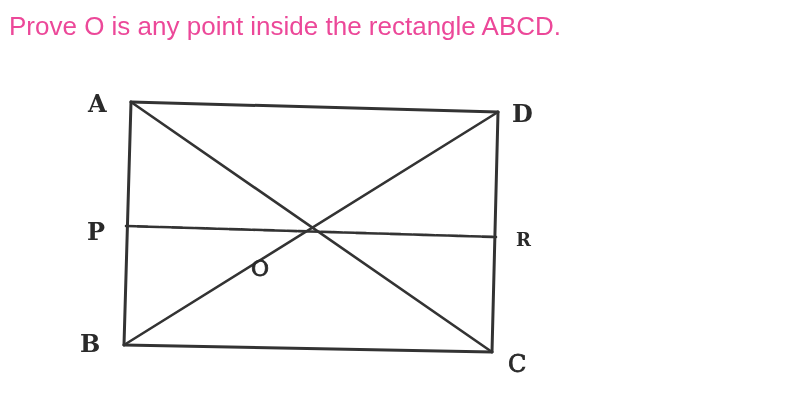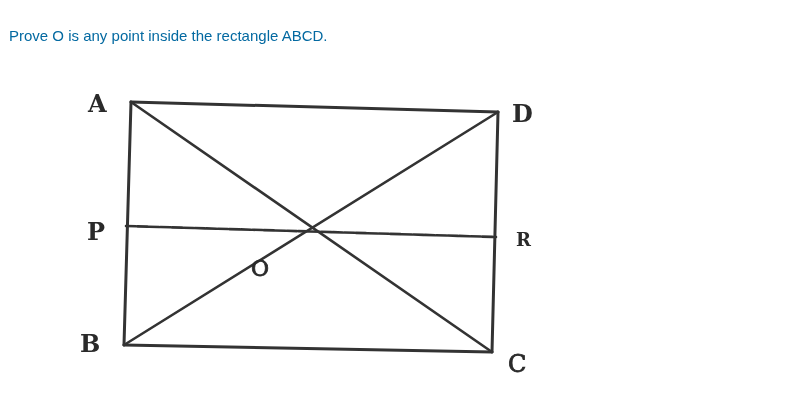--- a/index.html
+++ b/index.html
@@ -1,20 +1,20 @@
 <!DOCTYPE html>
 <html><head>
 <meta charset="utf-8">
 <style>
   html, body { margin:0; padding:0; background:#ffffff; }
   body { width:800px; height:406px; position:relative; overflow:hidden; }
   .question {
-    position:absolute; left:9px; top:27px;
+    position:absolute; left:9px; top:11px;
     font-family:"Liberation Sans", sans-serif;
-    font-size:15px; color:#0369a1; white-space:nowrap;
+    font-size:26px; color:#ec4899; white-space:nowrap;
   }
   svg.figure { position:absolute; left:0; top:0; }
   .lbl { font-family:"DejaVu Serif", serif; font-weight:bold; fill:#2a2a2a; }
 </style>
 </head>
 <body>
 
 <div class="question">Prove O is any point inside the rectangle ABCD.</div>
 
 <svg class="figure" width="800" height="406" viewBox="0 0 800 406">

